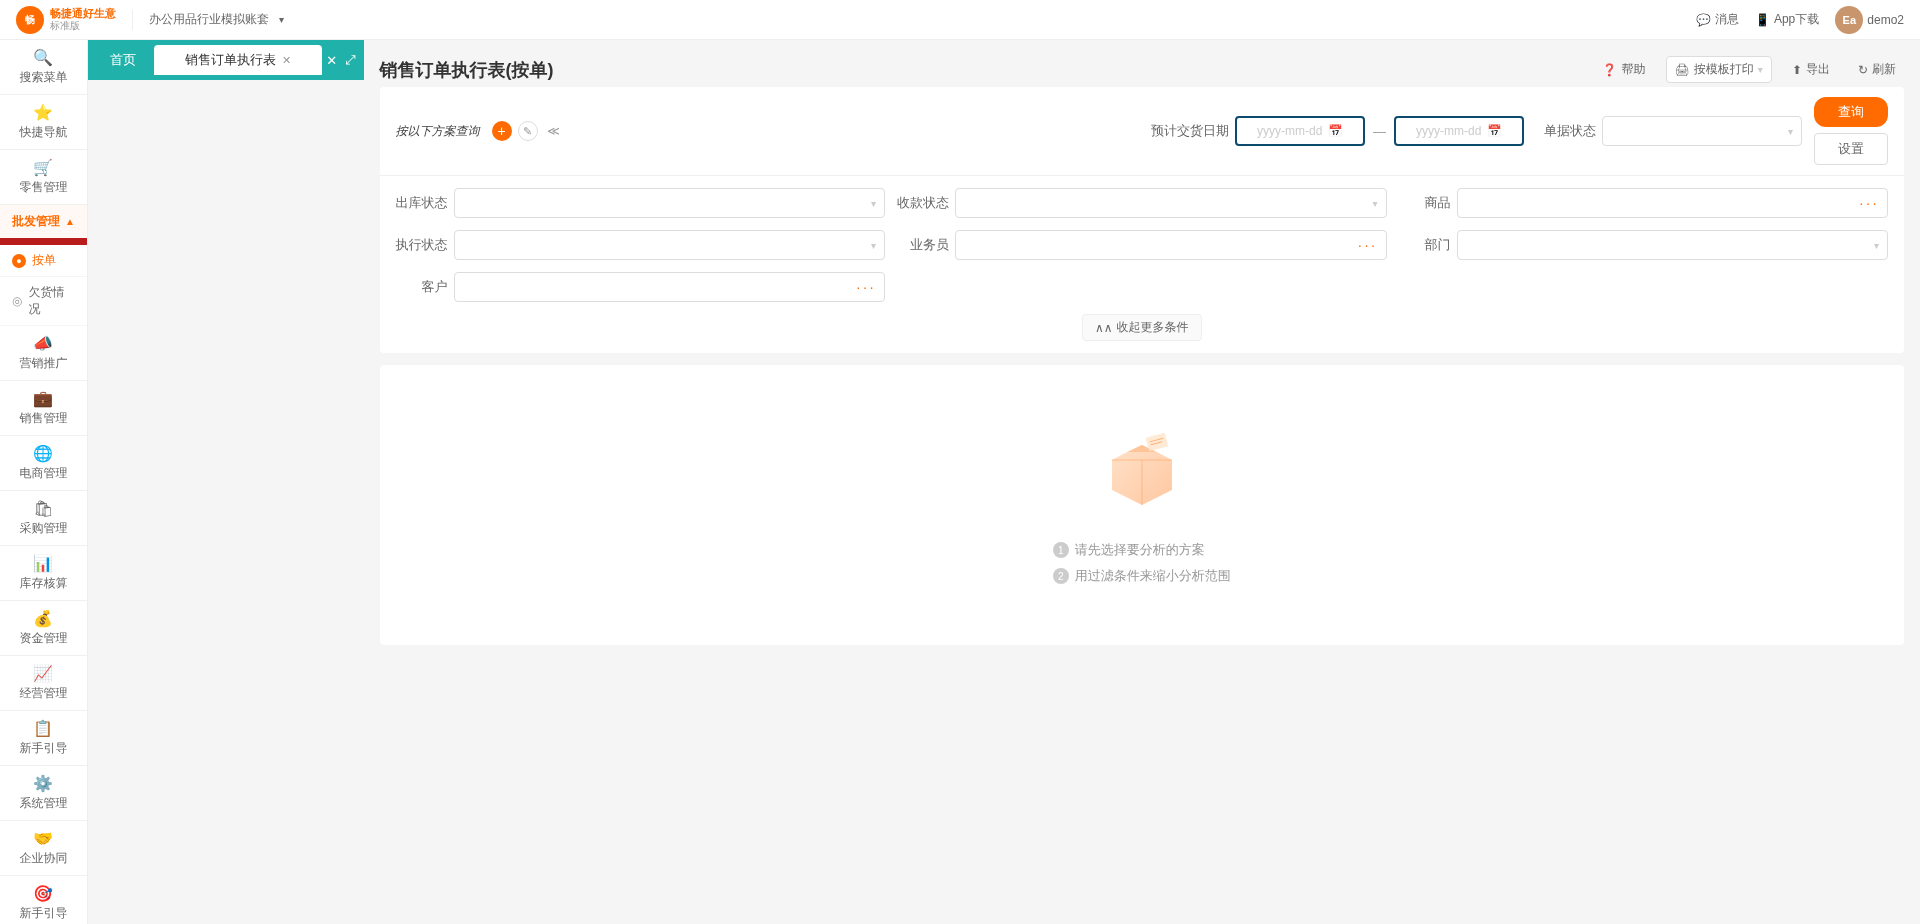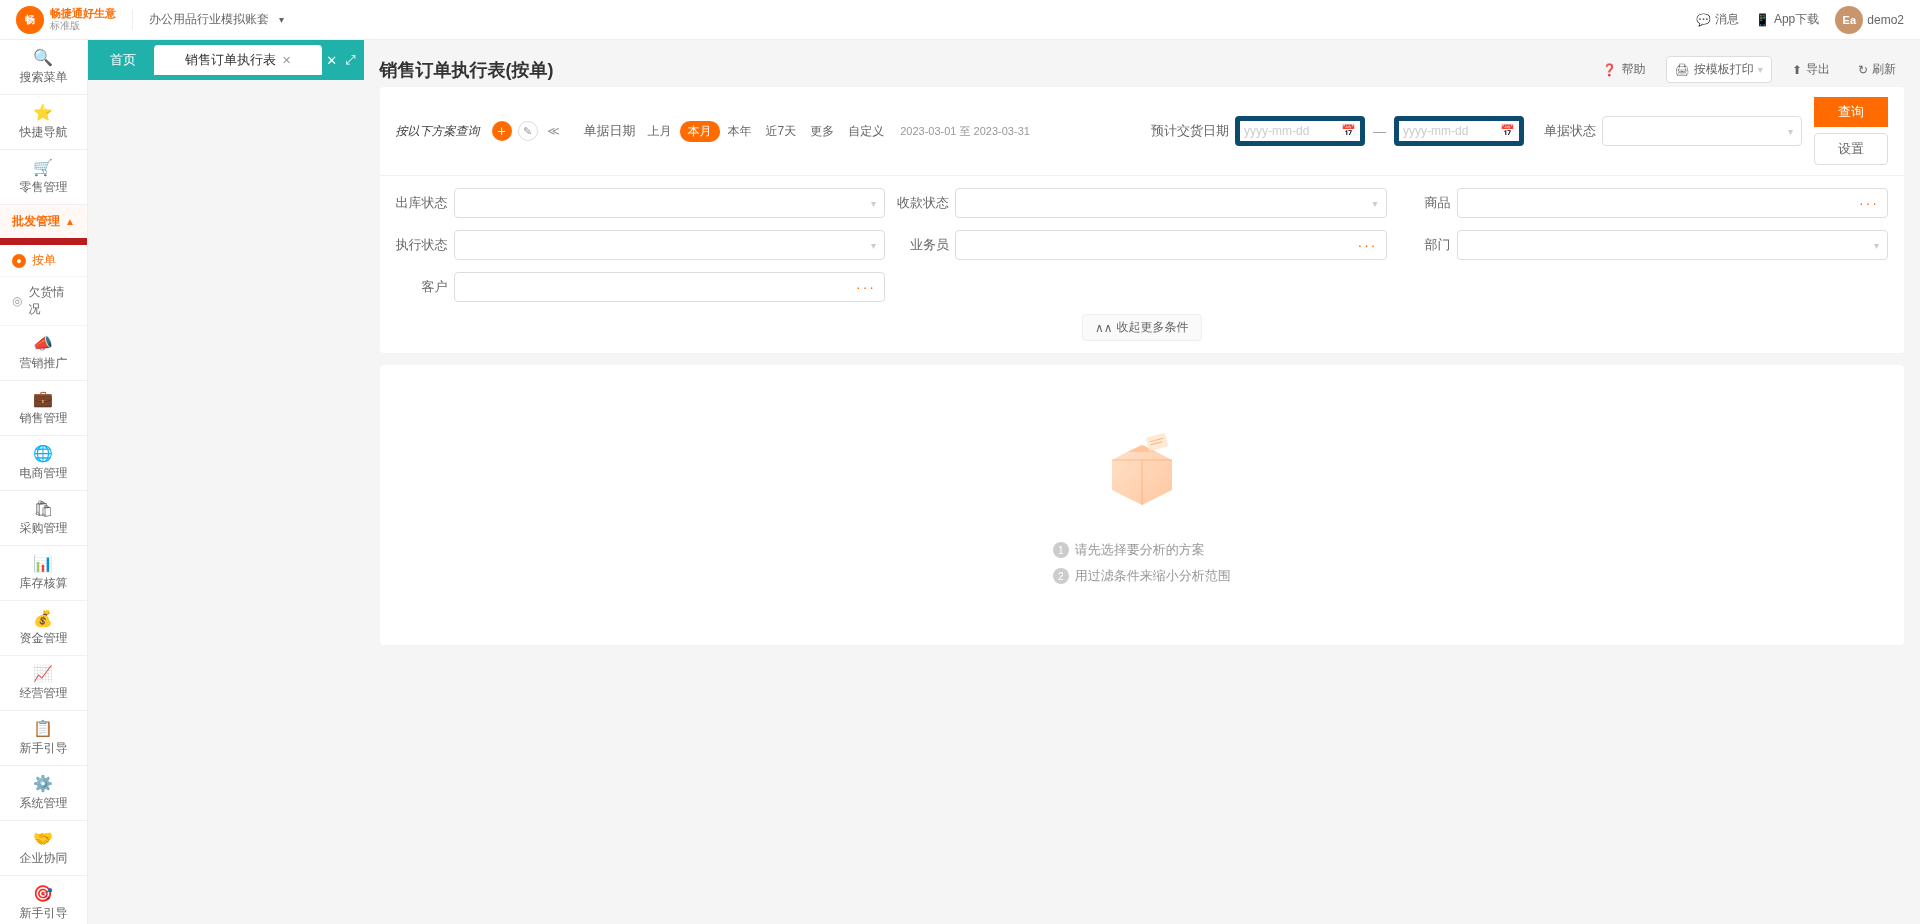--- a/index.html
+++ b/index.html
@@ -244,21 +244,21 @@
       padding: 4px 12px;
       border: 1px solid #eee;
       border-radius: 4px;
       background: #fafafa;
     }
     .btn-query {
       background: #ff6b00;
       color: white;
       border: none;
       padding: 6px 24px;
-      border-radius: 0;
+      border-radius: 12px;
       font-size: 13px;
       cursor: pointer;
     }
     .btn-setting {
       background: white;
       color: #666;
       border: 1px solid #ddd;
       padding: 6px 16px;
       border-radius: 4px;
       font-size: 13px;
@@ -361,26 +361,26 @@
       padding: 0 8px;
       cursor: pointer;
       font-size: 14px;
       color: #ff6b00;
       letter-spacing: 2px;
     }
     .chevron-down { color: #ccc; font-size: 10px; }
     .date-box {
       flex: 1;
       height: 30px;
-      border: 5px solid #0c4a6e;
+      border: 2px solid #0c4a6e;
       border-radius: 4px;
       background: white;
       display: flex;
       align-items: center;
-      padding: 0 4px;
+      padding: 0 20px;
       font-size: 12px;
       color: #ccc;
       position: relative;
     }
     .cal-icon {
       margin-left: auto;
       color: #ff6b00;
       font-size: 12px;
     }
     .dash { color: #999; padding: 0 4px; }
@@ -584,32 +584,20 @@
       <div class="filter-section">
 
         <div style="display:flex;align-items:center;padding:10px 16px;border-bottom:1px solid #f0f0f0;gap:12px;">
           <span style="color:#404040;font-size:12px;font-style:italic;">按以下方案查询</span>
           <div style="display:flex;align-items:center;gap:6px;">
             <div class="filter-add-btn">+</div>
             <div class="filter-icon-btn">✎</div>
             <div class="filter-collapse-btn">≪</div>
           </div>
 
-          <div style="display:flex;align-items:center;gap:6px;margin-left:8px;">
-            <span class="field-label">单据日期</span>
-            <div style="display:flex;align-items:center;gap:2px;">
-              <span class="date-tab">上月</span>
-              <span class="date-tab active">本月</span>
-              <span class="date-tab">本年</span>
-              <span class="date-tab">近7天</span>
-              <span class="date-tab">更多</span>
-              <span class="date-tab">自定义</span>
-            </div>
-            <span style="color:#999;font-size:11px;margin-left:4px;">2023-03-01 至 2023-03-31</span>
-          </div>
 
           <div style="display:flex;align-items:center;gap:6px;margin-left:auto;">
             <span class="field-label" style="min-width:auto;">预计交货日期</span>
             <div style="display:flex;align-items:center;gap:4px;">
               <div class="date-box" style="width:130px;">
                 <span style="color:#ccc;font-size:12px;">yyyy-mm-dd</span>
                 <span class="cal-icon">📅</span>
               </div>
               <span class="dash">—</span>
               <div class="date-box" style="width:130px;">

